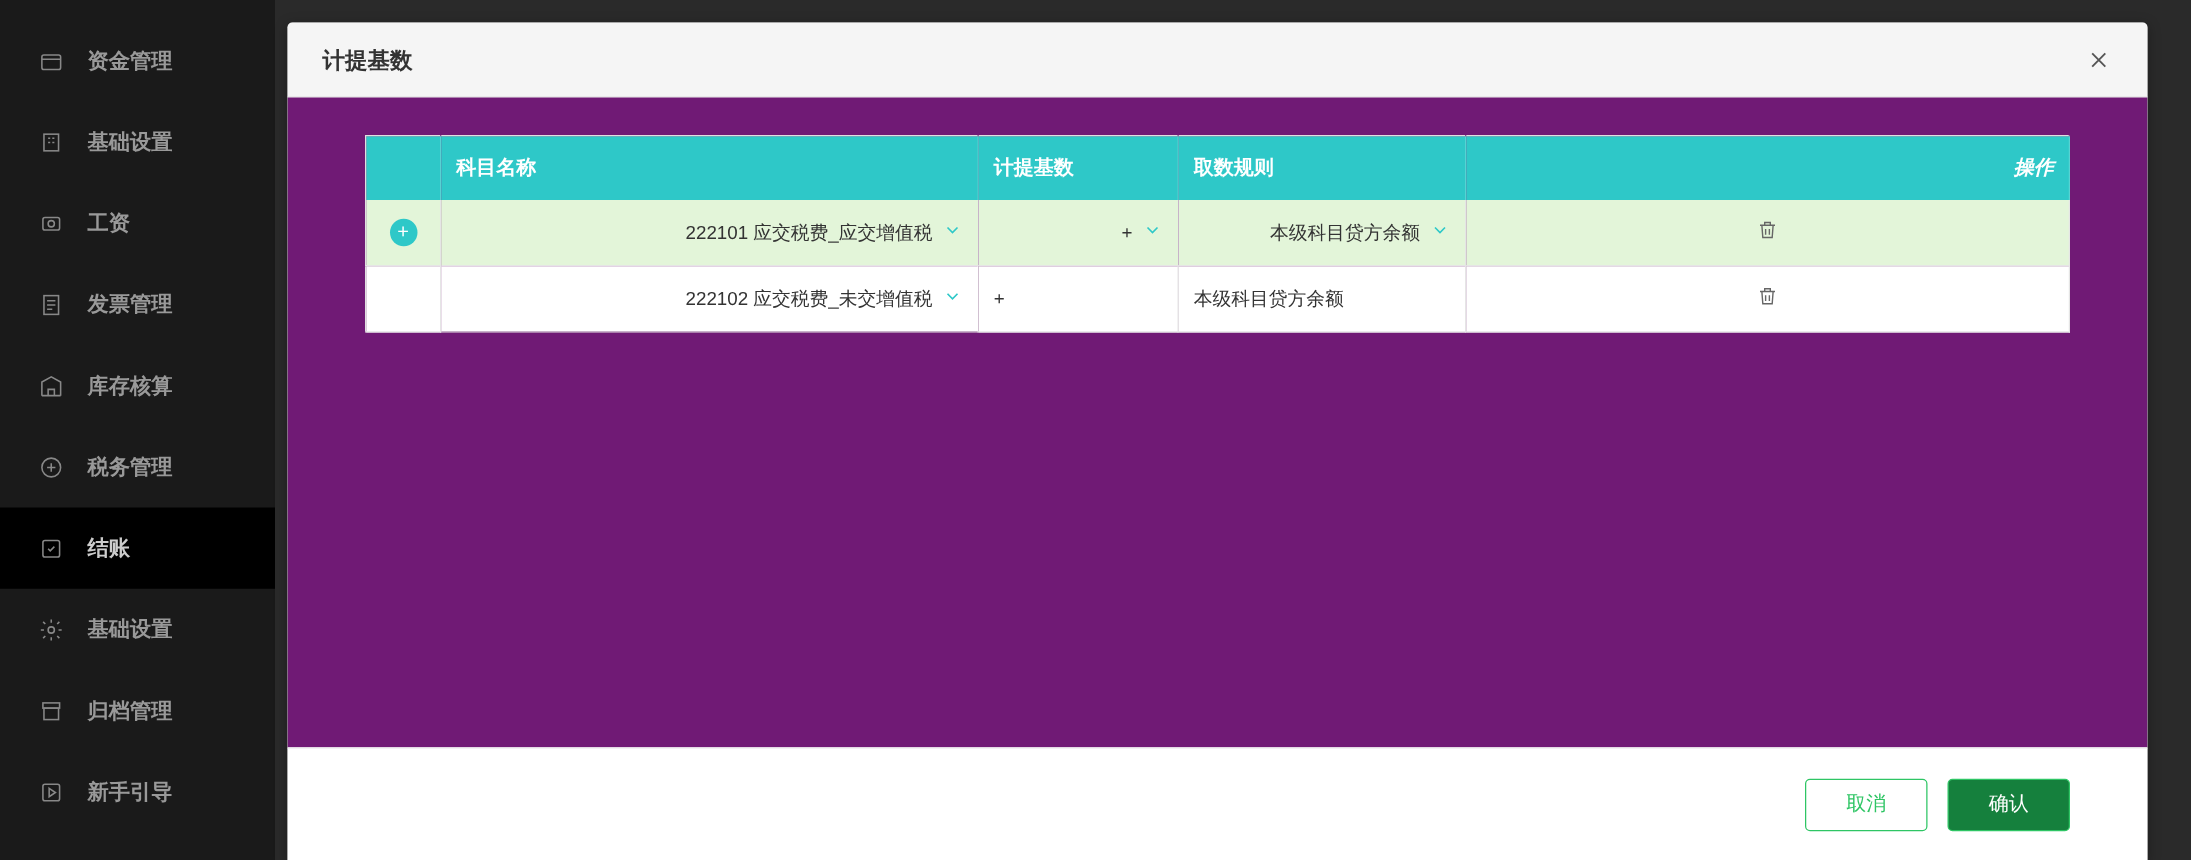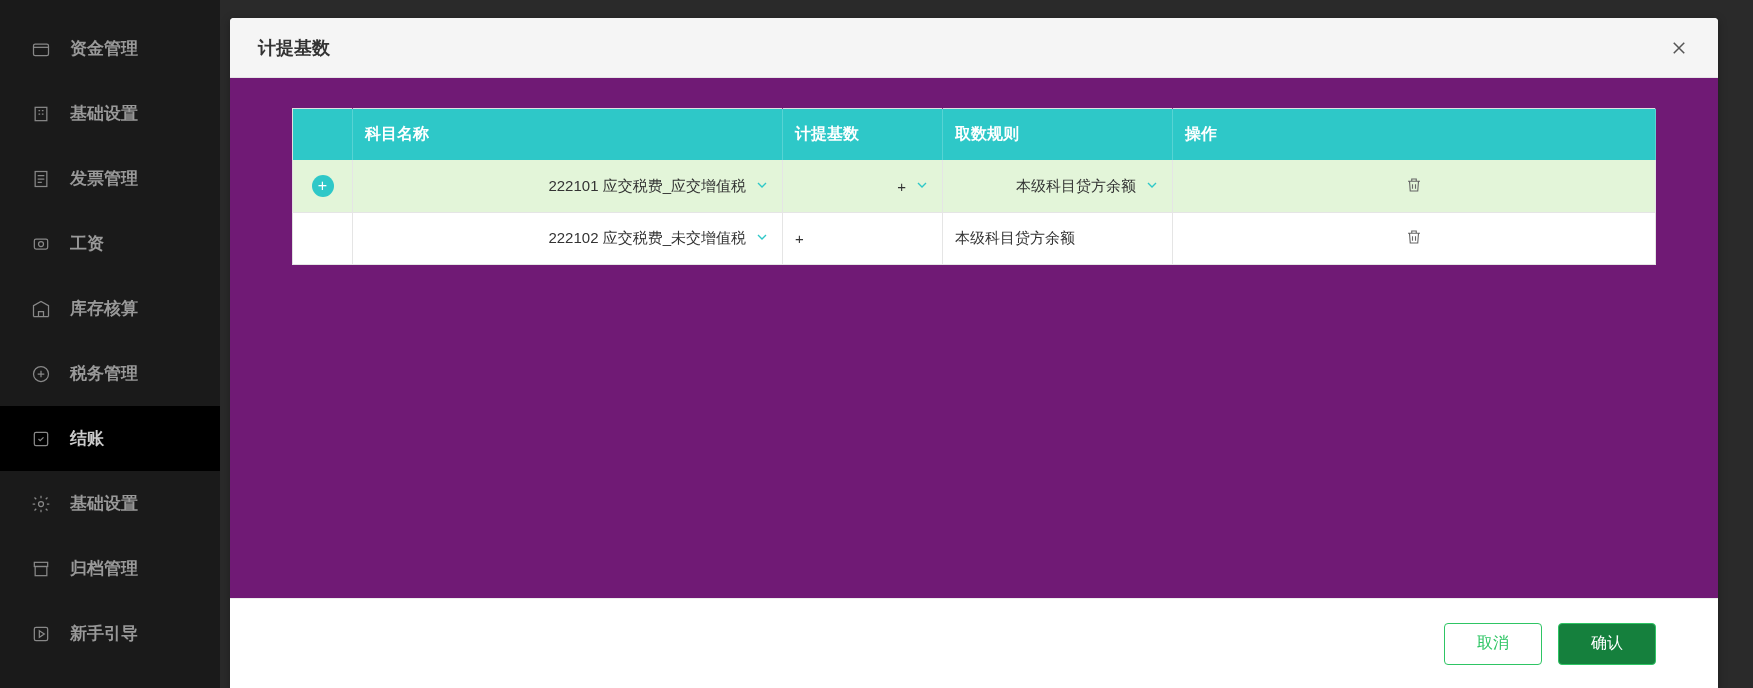--- a/index.html
+++ b/index.html
@@ -115,21 +115,21 @@
     }
     .data-table thead th {
       background: #2ec8c8;
       color: #fff;
       font-weight: bold;
       text-align: left;
       padding: 15px 12px;
       font-size: 16px;
       border-right: 1px solid rgba(255,255,255,0.2);
     }
-    .data-table thead th.center { text-align: left; }
+    .data-table thead th.center { text-align: right; font-style: italic; }
     .data-table thead th.add-col {
       width: 60px;
       text-align: center;
     }
     
     .data-table tbody td {
       padding: 15px 12px;
       border-bottom: 1px solid #e5e5e5;
       border-right: 1px solid #e5e5e5;
       font-size: 15px;
@@ -247,34 +247,34 @@
       <svg width="20" height="20" viewBox="0 0 24 24">
           <rect x="5" y="4" width="14" height="16"></rect>
           <path d="M9 8h2M13 8h2M9 12h2M13 12h2"></path>
         </svg>
     </span>
     <span>基础设置</span>
   </div>
   <div class="sidebar-item">
     <span class="icon">
       <svg width="20" height="20" viewBox="0 0 24 24">
+          <rect x="4" y="6" width="16" height="12" rx="2"></rect>
+          <circle cx="12" cy="12" r="3"></circle>
+        </svg>
+    </span>
+    <span>工资</span>
+  </div>
+  <div class="sidebar-item">
+    <span class="icon">
+      <svg width="20" height="20" viewBox="0 0 24 24">
           <rect x="5" y="3" width="14" height="18"></rect>
           <path d="M8 8h8M8 12h8M8 16h5"></path>
         </svg>
     </span>
     <span>发票管理</span>
-  </div>
-  <div class="sidebar-item">
-    <span class="icon">
-      <svg width="20" height="20" viewBox="0 0 24 24">
-          <rect x="4" y="6" width="16" height="12" rx="2"></rect>
-          <circle cx="12" cy="12" r="3"></circle>
-        </svg>
-    </span>
-    <span>工资</span>
   </div>
   <div class="sidebar-item">
     <span class="icon">
       <svg width="20" height="20" viewBox="0 0 24 24">
           <path d="M3 21V8l9-5 9 5v13M3 21h18M9 21v-6h6v6"></path>
         </svg>
     </span>
     <span>库存核算</span>
   </div>
   <div class="sidebar-item">

